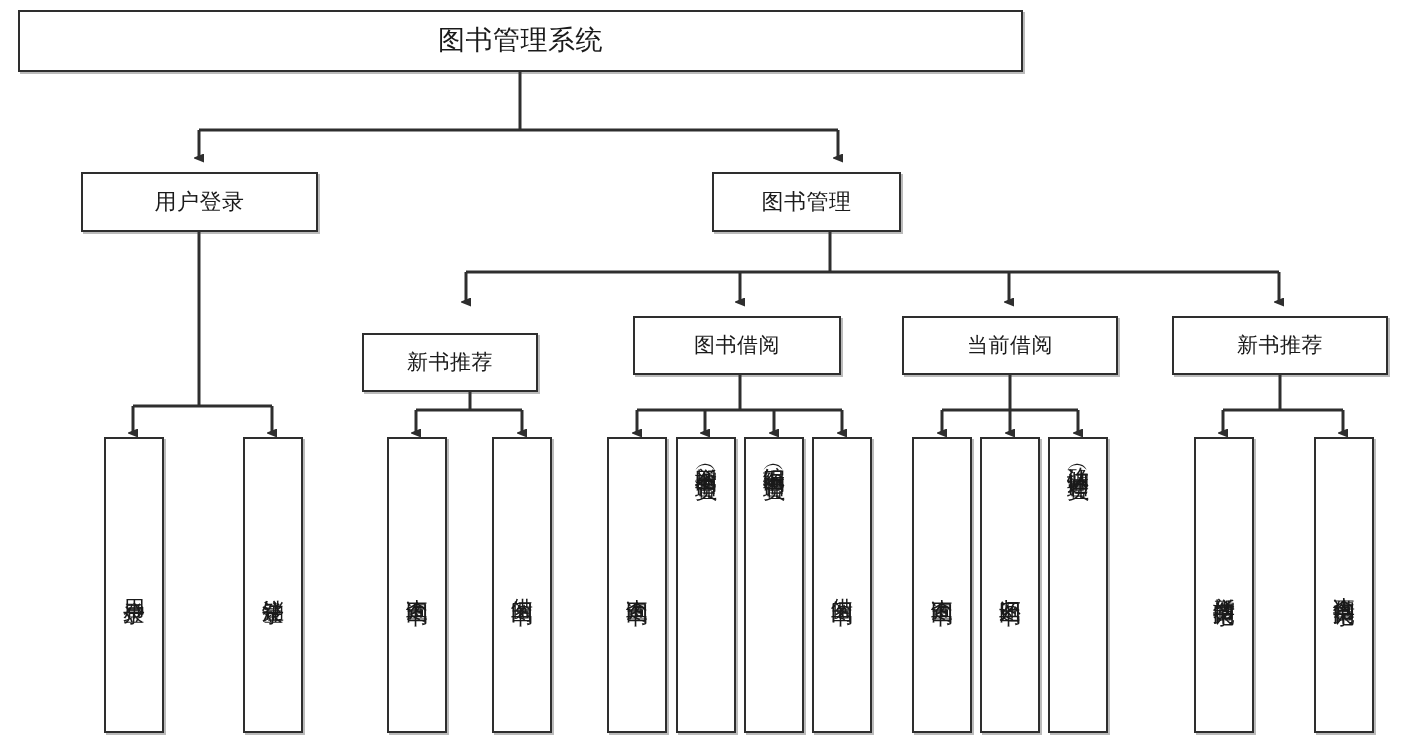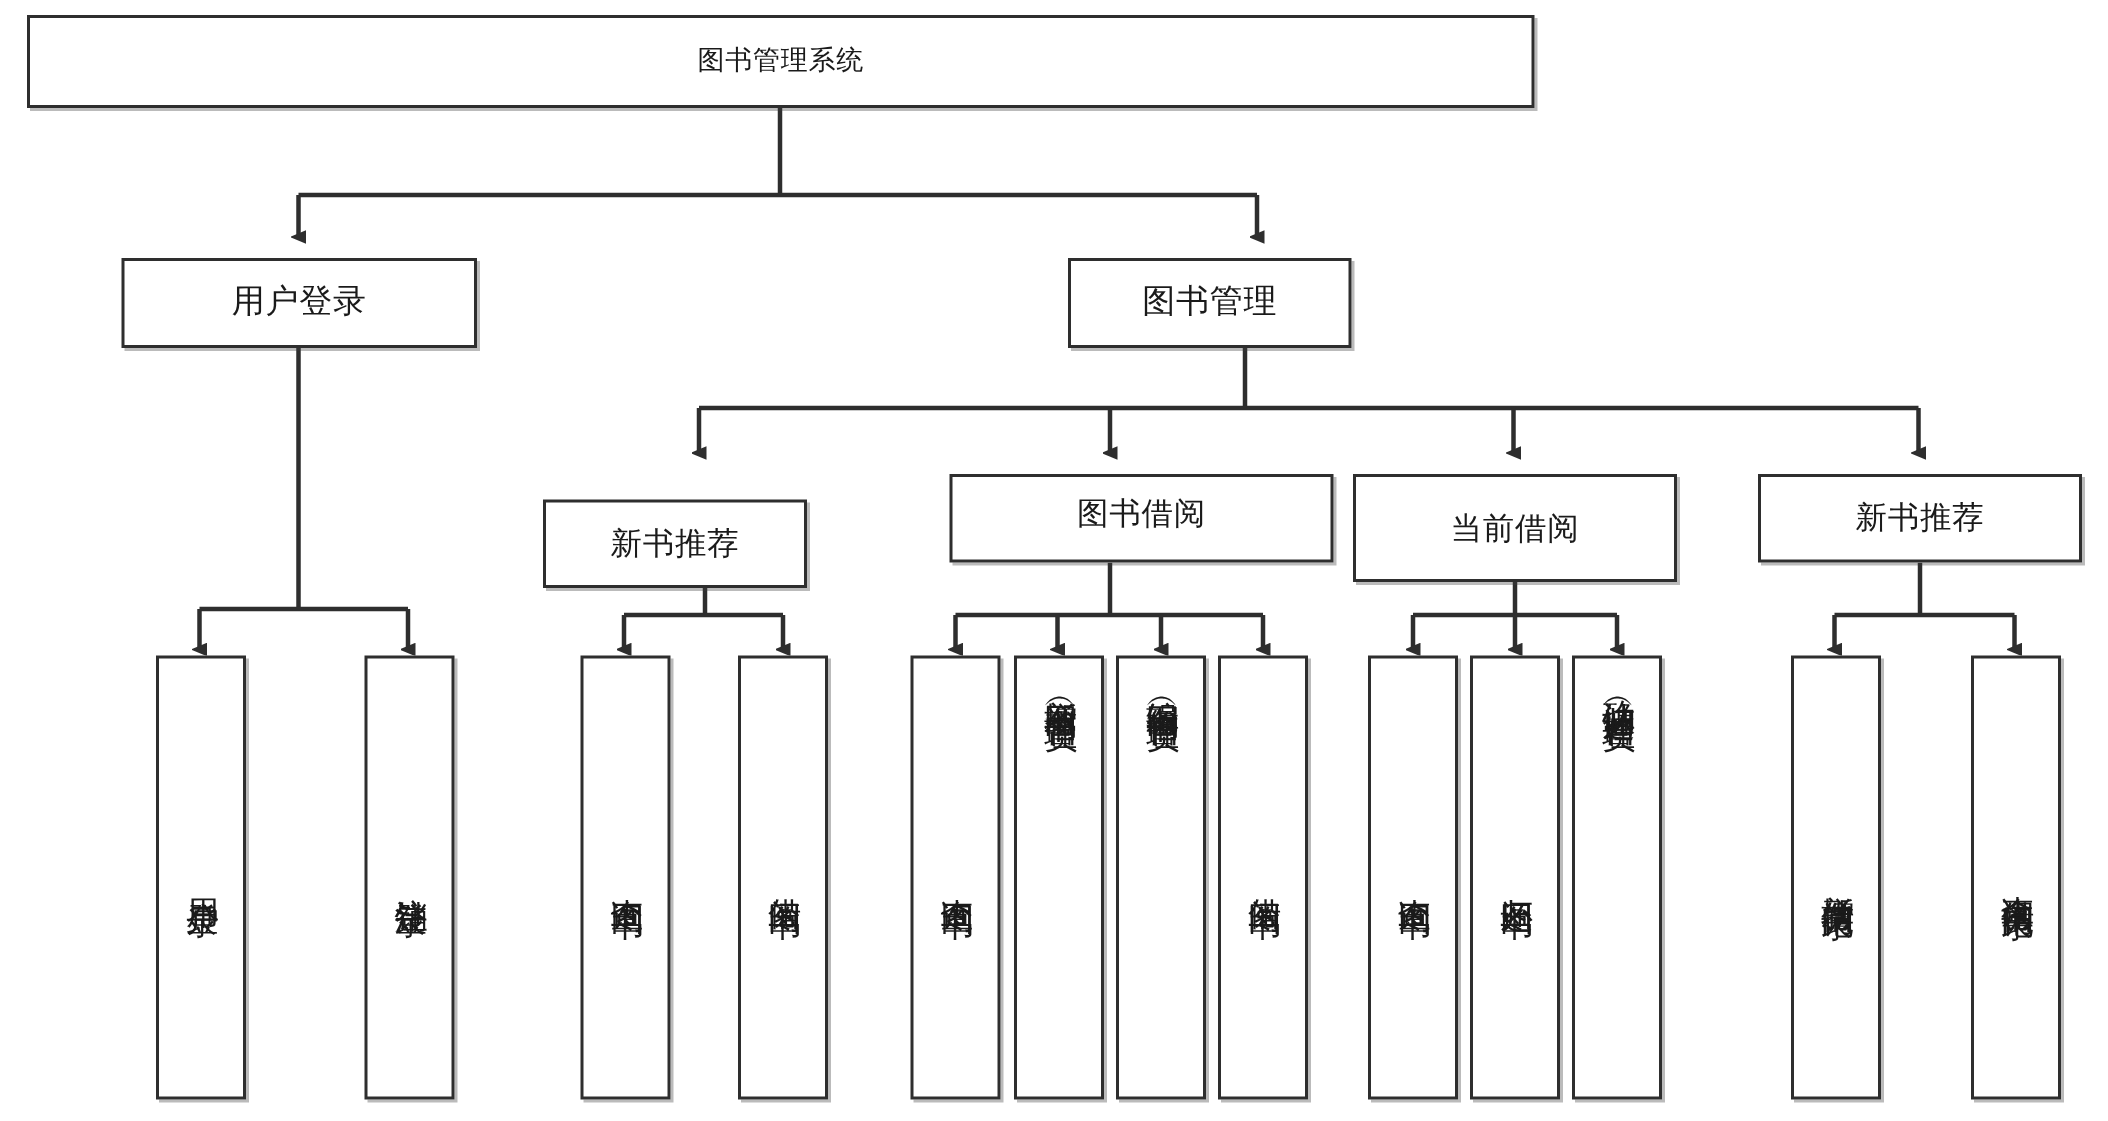--- a/index.html
+++ b/index.html
@@ -36,21 +36,21 @@
     box-shadow: 2px 2px 0 rgba(60,60,60,0.35);
     z-index: 2;
   }
   .node .label {
     color: #1a1a1a;
     letter-spacing: 0.5px;
     line-height: 1.18;
     text-align: center;
     white-space: pre;
   }
-  .node.root .label { font-size: 18px; font-family: Liberation Serif, serif; }
+  .node.root .label { font-size: 27px; font-family: Liberation Serif, serif; }
   .node.lvl1 .label { font-size: 22px; }
   .node.lvl2 .label { font-size: 21px; }
   .node.leaf {
     align-items: flex-start;
     padding-top: 10px;
   }
   .node.leaf .label {
     font-size: 22px;
     writing-mode: vertical-rl;
     text-orientation: upright;
@@ -135,24 +135,24 @@
   <div class="node lvl1" style="left:81px; top:172px; width:237px; height:60px;">
     <span class="label">用户登录</span>
   </div>
   <div class="node lvl1" style="left:712px; top:172px; width:189px; height:60px;">
     <span class="label">图书管理</span>
   </div>
 
   <div class="node lvl2" style="left:362px; top:333px; width:176px; height:59px;">
     <span class="label">新书推荐</span>
   </div>
-  <div class="node lvl2" style="left:633px; top:316px; width:256px; height:59px;font-family:Liberation Mono, monospace;">
+  <div class="node lvl2" style="left:633px; top:316px; width:208px; height:59px;">
     <span class="label">图书借阅</span>
   </div>
-  <div class="node lvl2" style="left:902px; top:316px; width:216px; height:72px;">
+  <div class="node lvl2" style="left:902px; top:316px; width:216px; height:59px;">
     <span class="label">当前借阅</span>
   </div>
   <div class="node lvl2" style="left:1172px; top:316px; width:216px; height:59px;">
     <span class="label">新书推荐</span>
   </div>
 
   <div class="node leaf anchor-mid" style="left:104px; top:437px; width:60px; height:296px;">
     <span class="label">用户登录</span>
   </div>
   <div class="node leaf anchor-mid" style="left:243px; top:437px; width:60px; height:296px;">

